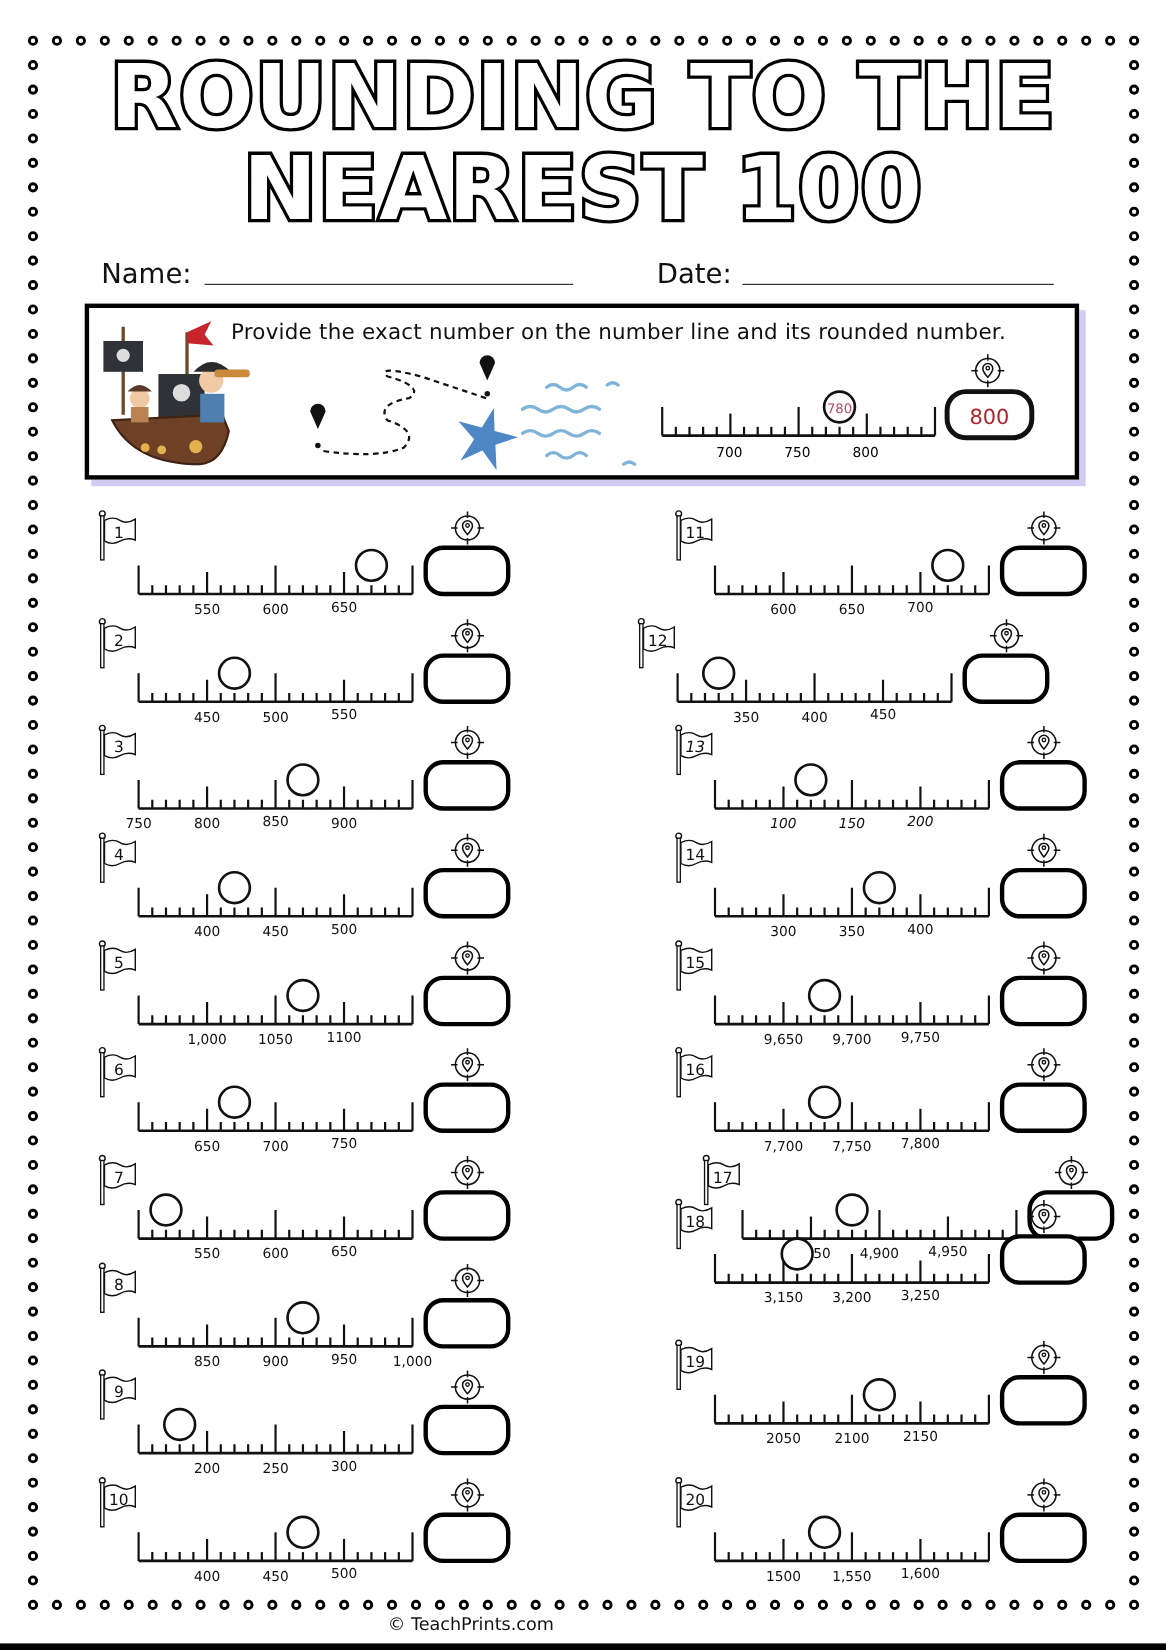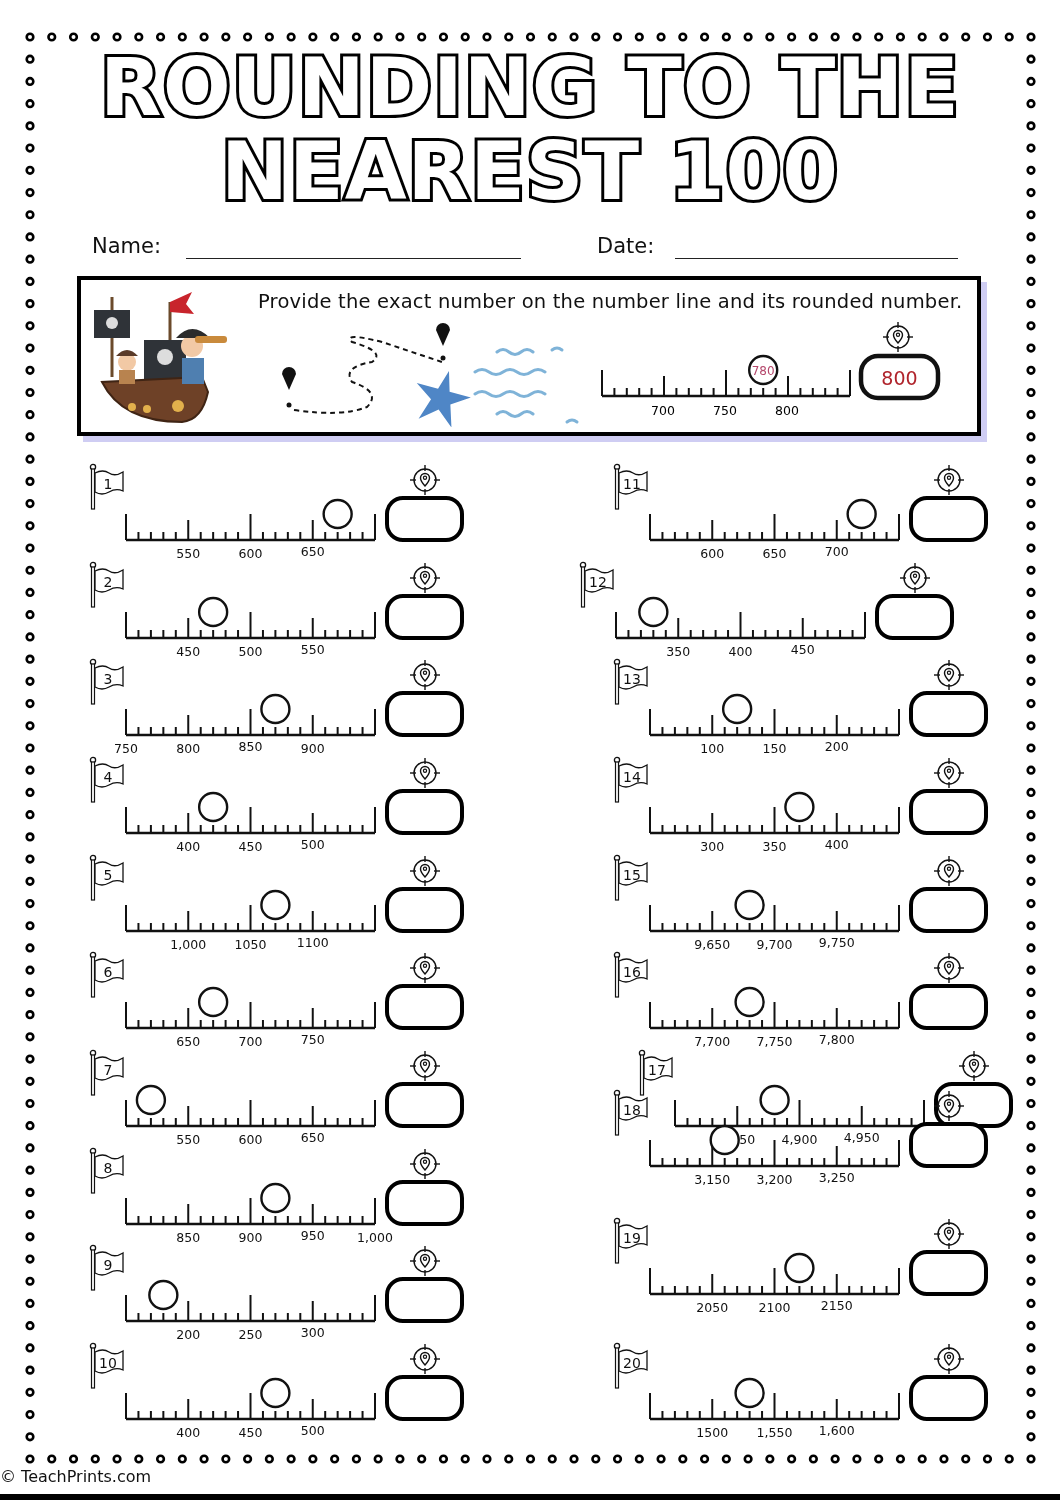--- a/index.html
+++ b/index.html
@@ -4,30 +4,30 @@
 <style>
   html, body { margin: 0; padding: 0; background: #ffffff; }
   body { width: 1060px; height: 1500px; position: relative; overflow: hidden;
          font-family: "DejaVu Sans", sans-serif; color: #111; }
   .abs { position: absolute; }
   #border-svg { position: absolute; left: 0; top: 0; }
   .title-line { position: absolute; left: 0; width: 1060px; text-align: center;
     font-family: "DejaVu Sans", sans-serif; font-weight: bold; font-size: 80px;
     letter-spacing: 1px; color: #fff; line-height: 1;
     -webkit-text-stroke: 6px #000; paint-order: stroke fill; }
-  .field-label { position: absolute; font-size: 21px; font-family: "DejaVu Sans", sans-serif; }
+  .field-label { position: absolute; font-size: 25px; font-family: "DejaVu Sans", sans-serif; }
   .field-line { position: absolute; height: 0; border-bottom: 1.5px solid #222; }
   .instr-box { position: absolute; left: 77px; top: 276px; width: 896px; height: 152px;
     border: 4px solid #000; background: #fff; box-shadow: 6px 6px 0 #cfcdf3; }
   .instr-text { position: absolute; left: 210px; top: 290px; font-size: 19.5px;
-    font-family: "DejaVu Sans", sans-serif; letter-spacing: 0.2px; margin-left: 48px; }
+    font-family: "DejaVu Sans", sans-serif; letter-spacing: 0.2px; }
   .problem { position: absolute; width: 400px; height: 96px; }
   .answer-box { position: absolute; border: 4.5px solid #000; border-radius: 18px;
     background: #fff; box-sizing: border-box; }
-  .footer { position: absolute; left: 0; width: 856px; top: 1467px; text-align: left;
+  .footer { position: absolute; left: 0; width: 856px; top: 1467px; text-align: center;
     font-size: 16px; font-family: "DejaVu Sans", sans-serif; }
   .bottom-bar { position: absolute; left: 0; top: 1494px; width: 1060px; height: 6px; background: #000; }
 </style>
 </head>
 <body>
 
 <svg id="border-svg" width="1060" height="1500">
     <circle cx="30" cy="37" r="3.3" fill="none" stroke="#000" stroke-width="2.6"></circle>
     <circle cx="30" cy="1459" r="3.3" fill="none" stroke="#000" stroke-width="2.6"></circle>
     <circle cx="51.76086956521739" cy="37" r="3.3" fill="none" stroke="#000" stroke-width="2.6"></circle>
@@ -895,21 +895,21 @@
      <line x1="340" y1="3" x2="340" y2="9" stroke="#111" stroke-width="1.4"></line>
      <line x1="340" y1="27" x2="340" y2="33" stroke="#111" stroke-width="1.4"></line>
      <line x1="325" y1="18" x2="331" y2="18" stroke="#111" stroke-width="1.4"></line>
      <line x1="349" y1="18" x2="355" y2="18" stroke="#111" stroke-width="1.4"></line>
      <path d="M335.5 16 a4.5 4.5 0 1 1 9 0 c0 3 -4.5 8 -4.5 8 c0 0 -4.5 -5 -4.5 -8 z" fill="none" stroke="#111" stroke-width="1.4"></path>
      <circle cx="340" cy="15.7" r="1.6" fill="none" stroke="#111" stroke-width="1.2"></circle>
         </g>
       </svg>
       <div class="answer-box" style="left: 300px; top: 34px; width: 79px; height: 46px;"></div>
     </div>
-    <div class="problem" style="left: 609px; top: 657px;">
+    <div class="problem" style="left: 609px; top: 657px; font-style: italic;">
       <svg width="400" height="100" style="position: absolute; left: 0px; top: 0px;">
         <g>
           <circle cx="8" cy="5" r="2.6" fill="#fff" stroke="#111" stroke-width="1.3"></circle>
      <rect x="6.5" y="7" width="3" height="40" fill="#fff" stroke="#111" stroke-width="1.2"></rect>
      <path d="M10 11 q8 -4 14 0 t14 -1 l0 19 q-7 -3 -14 1 t-14 0 z" fill="#fff" stroke="#111" stroke-width="1.3"></path>
           <text x="23" y="27" text-anchor="middle" font-size="14" font-family="DejaVu Sans, sans-serif" fill="#111">13</text>
         </g>
         <line x1="41" x2="290" y1="78" y2="78" stroke="#111" stroke-width="2.4"></line>
         <line x1="41" x2="41" y1="78" y2="52" stroke="#111" stroke-width="2"></line>
         <line x1="53.45" x2="53.45" y1="78" y2="70" stroke="#111" stroke-width="2"></line>

